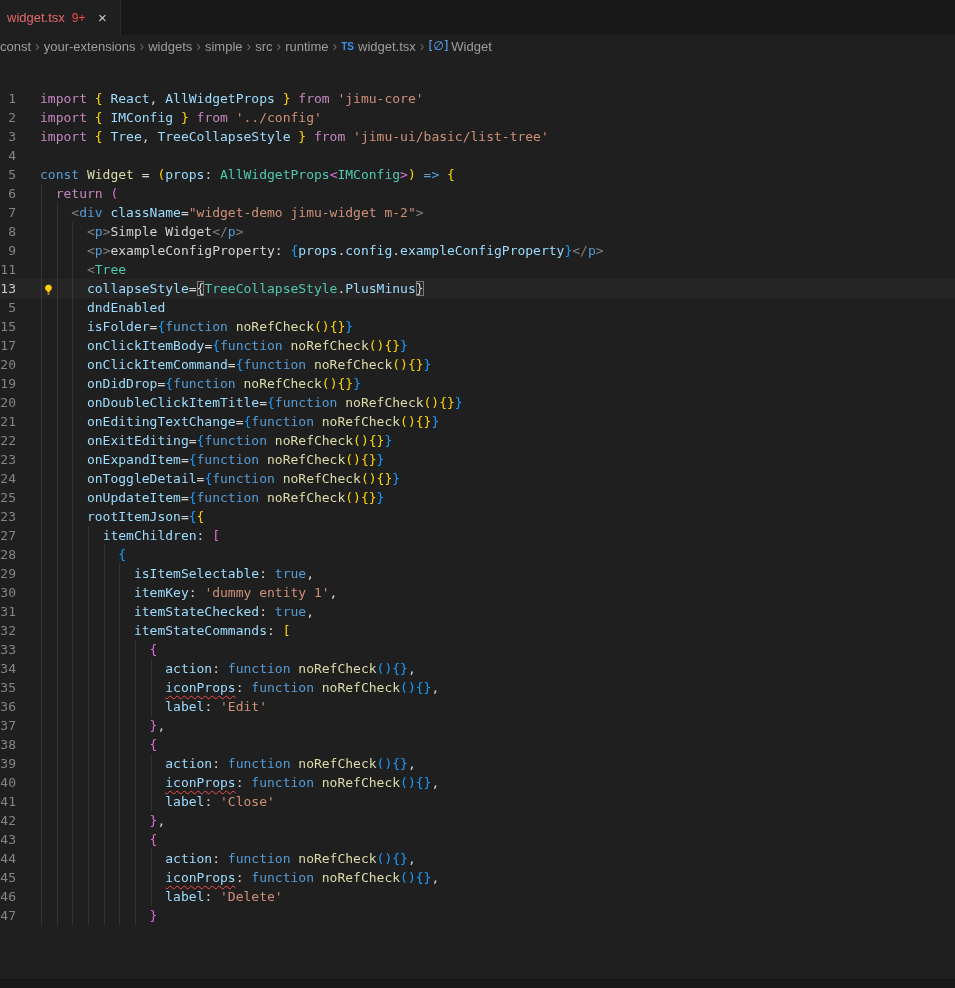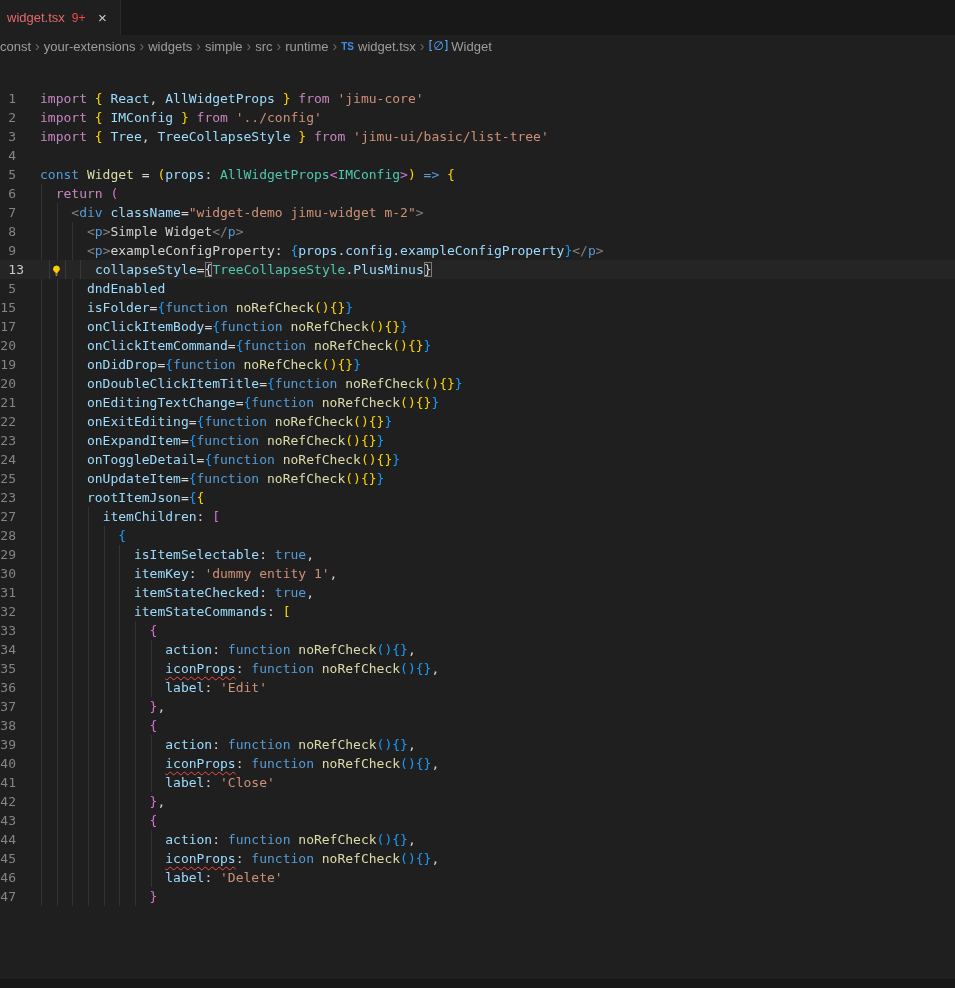--- a/index.html
+++ b/index.html
@@ -23,21 +23,21 @@
   .crumb-sep { color:#6d6d6d; font-size:14px; margin:0 4px; }
   .icon-ts { color:#3b8eea; font-size:10px; font-weight:bold; margin-right:4px; letter-spacing:0px; }
   .icon-symbol { color:#5ba3f5; font-size:12px; margin-right:3px;
                  font-family:"DejaVu Sans",sans-serif; }
 
   
   .editor { position:relative; padding-top:32px;
             font-family:"DejaVu Sans Mono","Liberation Mono",monospace;
             font-size:13px; line-height:19px; }
   .line { display:flex; height:19px; }
-  .line.hl { background:rgba(255,255,255,0.028);padding-left:8px; }
+  .line.hl { background:rgba(255,255,255,0.028); }
   .ln { width:16px; flex:none; text-align:right; color:#858585; font-size:13px; }
   .ln.active { color:#c8c8c8; }
   .codetext { margin-left:24px; position:relative; white-space:pre; flex:1; }
   .guide { position:absolute; top:0; height:19px; border-left:1px solid rgba(255,255,255,0.09); }
   .squiggle { text-decoration:underline; text-decoration-style:wavy;
               text-decoration-color:#f14c4c; text-decoration-thickness:1px;
               text-underline-offset:3px; }
   .bracket-match { outline:1px solid #7a7a7a; outline-offset:-1px; }
   .bulb { position:absolute; left:2px; top:3px; width:13px; height:13px; cursor:pointer; }
 
@@ -124,20 +124,24 @@
           <div class="codetext"><span class="guide" style="left: 1px;"></span><span class="guide" style="left: 16.65px;"></span><span style="color: rgb(212, 212, 212);">    </span><span style="color: rgb(128, 128, 128);">&lt;</span><span style="color: rgb(86, 156, 214);">div</span><span style="color: rgb(156, 220, 254);"> className</span><span style="color: rgb(212, 212, 212);">=</span><span style="color: rgb(206, 145, 120);">"widget-demo jimu-widget m-2"</span><span style="color: rgb(128, 128, 128);">&gt;</span></div>
         </div>
         <div class="line">
           <div class="ln">8</div>
           <div class="codetext"><span class="guide" style="left: 1px;"></span><span class="guide" style="left: 16.65px;"></span><span class="guide" style="left: 32.3px;"></span><span style="color: rgb(212, 212, 212);">      </span><span style="color: rgb(128, 128, 128);">&lt;</span><span style="color: rgb(86, 156, 214);">p</span><span style="color: rgb(128, 128, 128);">&gt;</span><span style="color: rgb(212, 212, 212);">Simple Widget</span><span style="color: rgb(128, 128, 128);">&lt;/</span><span style="color: rgb(86, 156, 214);">p</span><span style="color: rgb(128, 128, 128);">&gt;</span></div>
         </div>
         <div class="line">
           <div class="ln">9</div>
           <div class="codetext"><span class="guide" style="left: 1px;"></span><span class="guide" style="left: 16.65px;"></span><span class="guide" style="left: 32.3px;"></span><span style="color: rgb(212, 212, 212);">      </span><span style="color: rgb(128, 128, 128);">&lt;</span><span style="color: rgb(86, 156, 214);">p</span><span style="color: rgb(128, 128, 128);">&gt;</span><span style="color: rgb(212, 212, 212);">exampleConfigProperty: </span><span style="color: rgb(23, 159, 255);">{</span><span style="color: rgb(156, 220, 254);">props</span><span style="color: rgb(212, 212, 212);">.</span><span style="color: rgb(156, 220, 254);">config</span><span style="color: rgb(212, 212, 212);">.</span><span style="color: rgb(156, 220, 254);">exampleConfigProperty</span><span style="color: rgb(23, 159, 255);">}</span><span style="color: rgb(128, 128, 128);">&lt;/</span><span style="color: rgb(86, 156, 214);">p</span><span style="color: rgb(128, 128, 128);">&gt;</span></div>
         </div>
+        <div class="line">
+          <div class="ln">11</div>
+          <div class="codetext"><span class="guide" style="left: 1px;"></span><span class="guide" style="left: 16.65px;"></span><span class="guide" style="left: 32.3px;"></span><span style="color: rgb(212, 212, 212);">      </span><span style="color: rgb(128, 128, 128);">&lt;</span><span style="color: rgb(78, 201, 176);">Tree</span></div>
+        </div>
         <div class="line hl">
           <div class="ln active">13</div>
           <div class="codetext"><span class="guide" style="left: 1px;"></span><span class="guide" style="left: 16.65px;"></span><span class="guide" style="left: 32.3px;"></span><span style="color: rgb(212, 212, 212);">      </span><span style="color: rgb(156, 220, 254);">collapseStyle</span><span style="color: rgb(212, 212, 212);">=</span><span class="bracket-match" style="color: rgb(212, 212, 212);">{</span><span style="color: rgb(78, 201, 176);">TreeCollapseStyle</span><span style="color: rgb(212, 212, 212);">.</span><span style="color: rgb(156, 220, 254);">PlusMinus</span><span class="bracket-match" style="color: rgb(212, 212, 212);">}</span><span class="bulb"><svg width="13" height="13" viewBox="0 0 16 16">
                 <path fill="#ffcc00" d="M8 1.8a4.2 4.2 0 0 0-1.9 7.95c.32.17.57.52.57.93v.62h2.66v-.62c0-.41.25-.76.57-.93A4.2 4.2 0 0 0 8 1.8z"></path>
                 <rect x="6.6" y="11.9" width="2.8" height="1" fill="#ffcc00"></rect>
                 <rect x="7.1" y="13.5" width="1.8" height="0.9" fill="#ffcc00"></rect>
               </svg></span></div>
         </div>
         <div class="line">
           <div class="ln">5</div>

